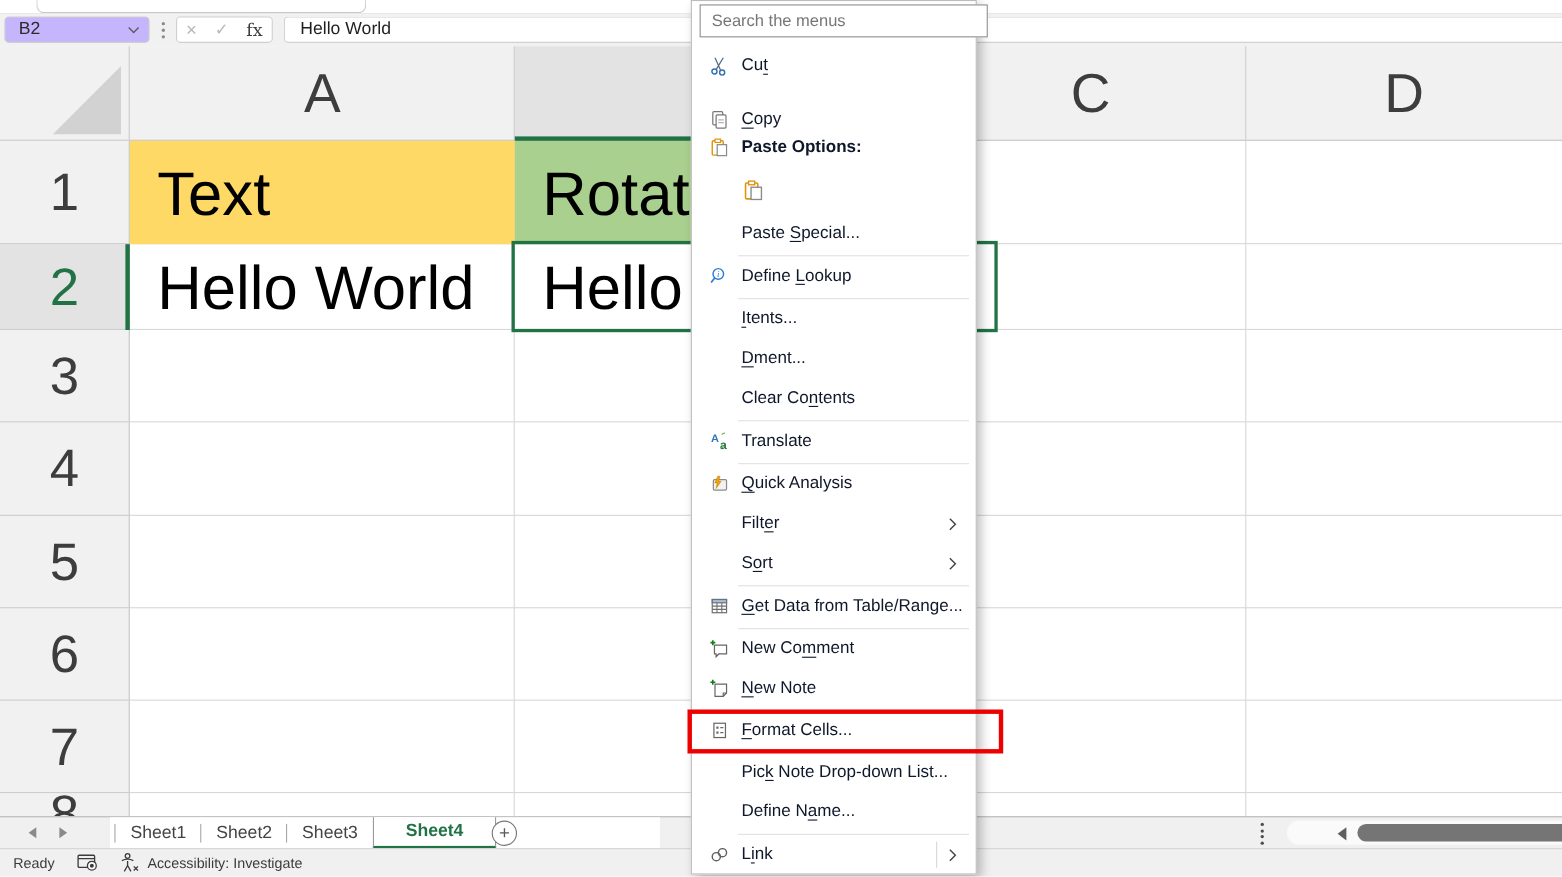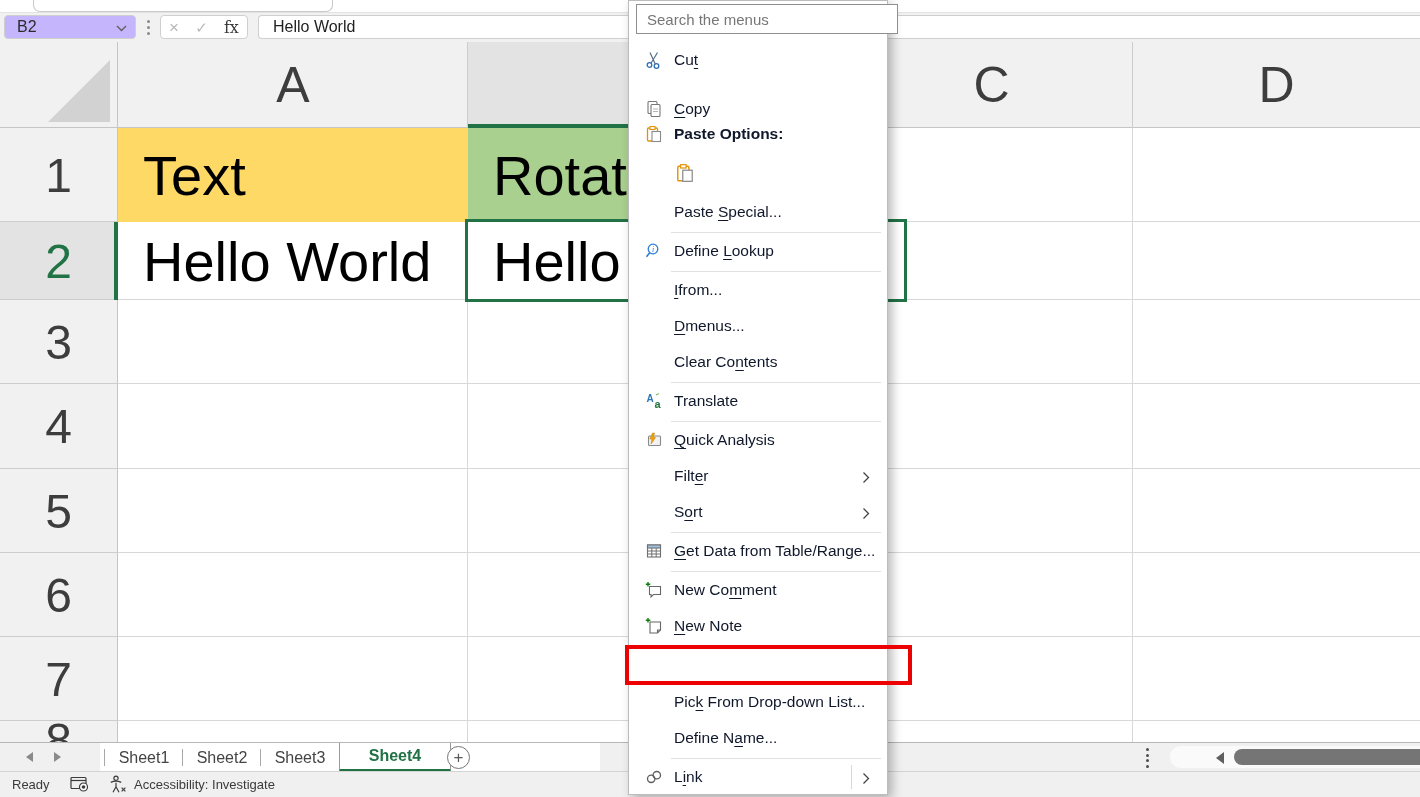--- a/index.html
+++ b/index.html
@@ -299,25 +299,25 @@
             <path d="M4.7 10.7 L1.5 14.8" stroke="#2b7cd3" stroke-width="1.6"></path>
             <text x="8" y="9.8" font-size="8" fill="#2b7cd3" text-anchor="middle" font-style="italic" font-family="serif">i</text>
           </svg>
       </span>
       <span class="mi-label"><span>Define </span><u>L</u><span>ookup</span></span>
     </div>
 
     <div class="msep" style="top:270px;"></div>
 
     <div class="mi" style="top:271px;">
-      <span class="mi-label"><span></span><u>I</u><span>from...</span></span>
+      <span class="mi-label"><span></span><u>I</u><span>tents...</span></span>
     </div>
 
     <div class="mi" style="top:307px;">
-      <span class="mi-label"><span></span><u>D</u><span>menus...</span></span>
+      <span class="mi-label"><span></span><u>D</u><span>ment...</span></span>
     </div>
 
     <div class="mi" style="top:343px;">
       <span class="mi-label"><span>Clear Co</span><u>n</u><span>tents</span></span>
     </div>
 
     <div class="msep" style="top:381px;"></div>
 
     <div class="mi" style="top:382px;">
       <span class="mi-ic">
@@ -385,23 +385,34 @@
       <span class="mi-ic">
         <svg width="18" height="18" viewBox="0 0 18 18">
             <path d="M5 5 h10.5 v8 l-3 3 H5 z" fill="#fff" stroke="#666" stroke-width="1.1"></path>
             <path d="M12.5 16 v-3 h3" fill="none" stroke="#666" stroke-width="1.1"></path>
             <path d="M3 1 v4.5 M0.8 3.2 h4.5" stroke="#107c10" stroke-width="1.4"></path>
           </svg>
       </span>
       <span class="mi-label"><span></span><u>N</u><span>ew Note</span></span>
     </div>
 
+    <div class="mi" style="top:645px;">
+      <span class="mi-ic">
+        <svg width="18" height="18" viewBox="0 0 18 18">
+            <rect x="4" y="2.5" width="10.5" height="13" fill="#fff" stroke="#666" stroke-width="1.1"></rect>
+            <rect x="6.2" y="5.5" width="2" height="2" fill="#666"></rect>
+            <rect x="6.2" y="10" width="2" height="2" fill="#666"></rect>
+            <path d="M9.8 6.5 h2.8 M9.8 11 h2.8" stroke="#666" stroke-width="1.1"></path>
+          </svg>
+      </span>
+      <span class="mi-label"><span></span><u>F</u><span>ormat Cells...</span></span>
+    </div>
 
     <div class="mi" style="top:683px;">
-      <span class="mi-label"><span>Pic</span><u>k</u><span> From Drop-down List...</span></span>
+      <span class="mi-label"><span>Pic</span><u>k</u><span> Note Drop-down List...</span></span>
     </div>
 
     <div class="mi" style="top:719px;">
       <span class="mi-label"><span>Define N</span><u>a</u><span>me...</span></span>
     </div>
 
     <div class="msep" style="top:757px;"></div>
 
     <div class="mi" style="top:758px;">
       <span class="mi-ic">

